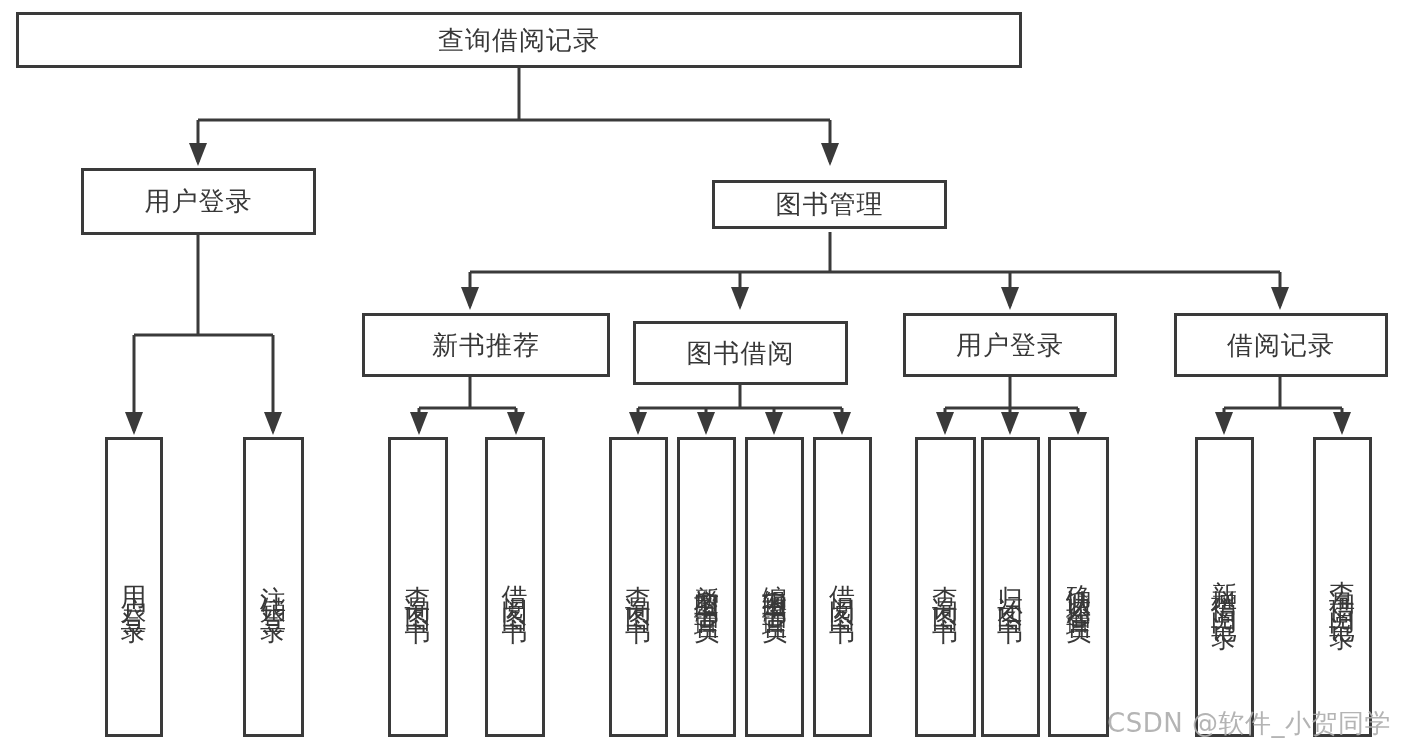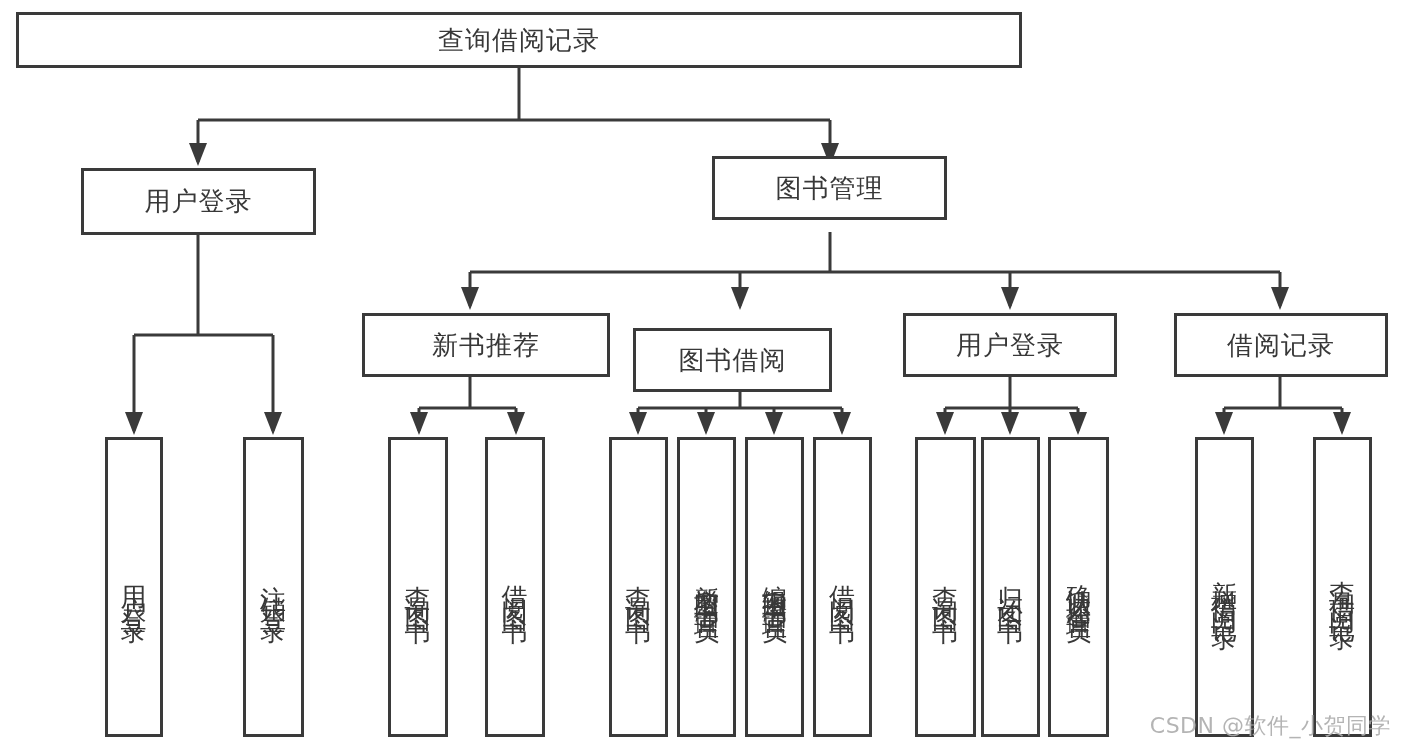--- a/index.html
+++ b/index.html
@@ -40,21 +40,21 @@
     line-height: 1;
     white-space: nowrap;
   }
   .vbox.sp4 span { font-size: 26px; letter-spacing: 11px; }
   .vbox.sp6 span { font-size: 26px; letter-spacing: 9px; }
   .vbox.sp9 span { font-size: 25px; letter-spacing: 5px; }
   .watermark {
     position: absolute;
     right: 14px;
     bottom: 6px;
-    font-size: 22px;
+    font-size: 26px;
     letter-spacing: 0.5px;
     color: #aeaeae;
     opacity: 0.92;
     z-index: 5;
     white-space: nowrap;
   }
 </style>
 </head>
 <body>
 
@@ -97,28 +97,28 @@
     <line class="wire" x1="1342" y1="408" x2="1342" y2="431" marker-end="url(#arrow)"></line>
   </svg>
 
   <div class="node hbox" style="left:16px; top:12px; width:1006px; height:56px;">
     <span>查询借阅记录</span>
   </div>
 
   <div class="node hbox" style="left:81px; top:168px; width:235px; height:67px;">
     <span>用户登录</span>
   </div>
-  <div class="node hbox" style="left:712px; top:156px; width:235px; height:64px;">
+  <div class="node hbox" style="left:712px; top:180px; width:235px; height:49px;">
     <span>图书管理</span>
   </div>
 
   <div class="node hbox" style="left:362px; top:313px; width:248px; height:64px;">
     <span>新书推荐</span>
   </div>
-  <div class="node hbox" style="left:633px; top:328px; width:199px; height:64px;">
+  <div class="node hbox" style="left:633px; top:321px; width:215px; height:64px;">
     <span>图书借阅</span>
   </div>
   <div class="node hbox" style="left:903px; top:313px; width:214px; height:64px;">
     <span>用户登录</span>
   </div>
   <div class="node hbox" style="left:1174px; top:313px; width:214px; height:64px;">
     <span>借阅记录</span>
   </div>
 
   <div class="node vbox sp4" style="left:105px; top:437px; width:58px; height:300px;">

